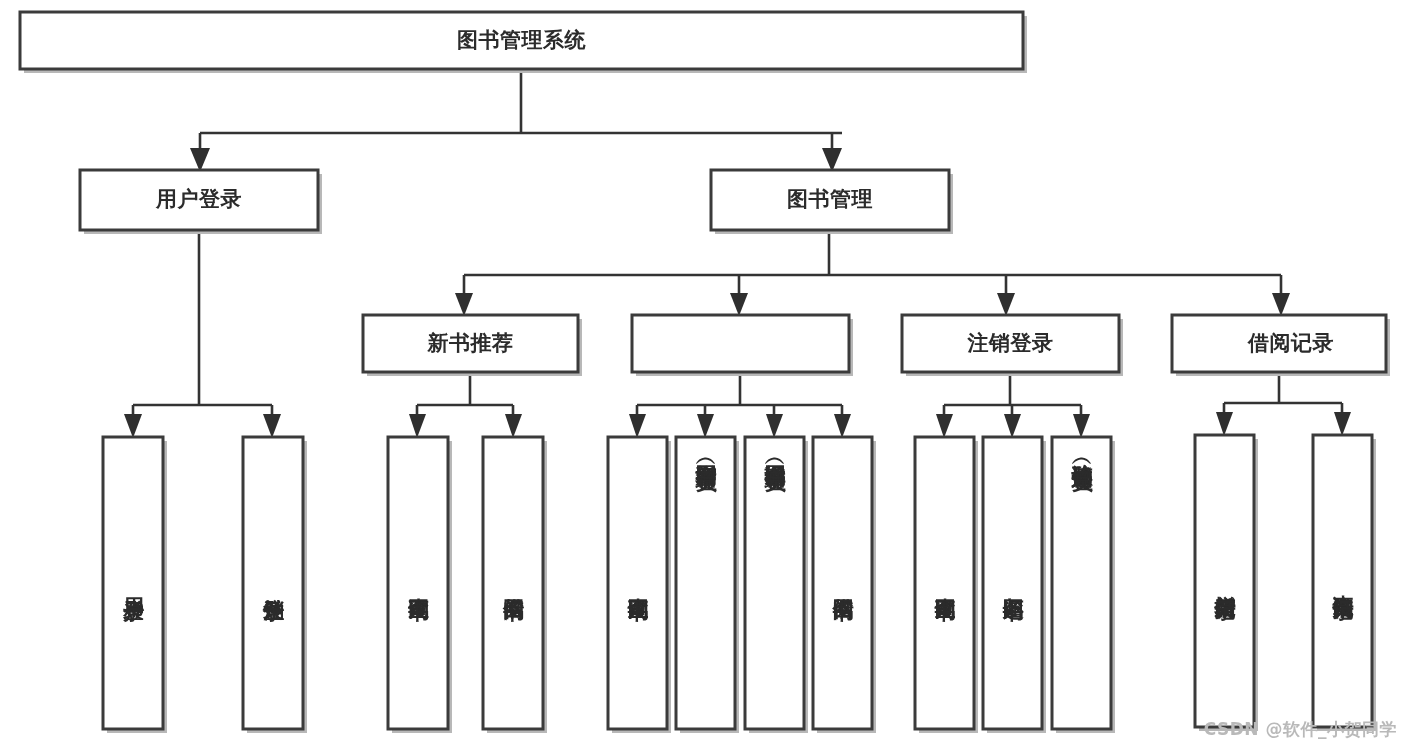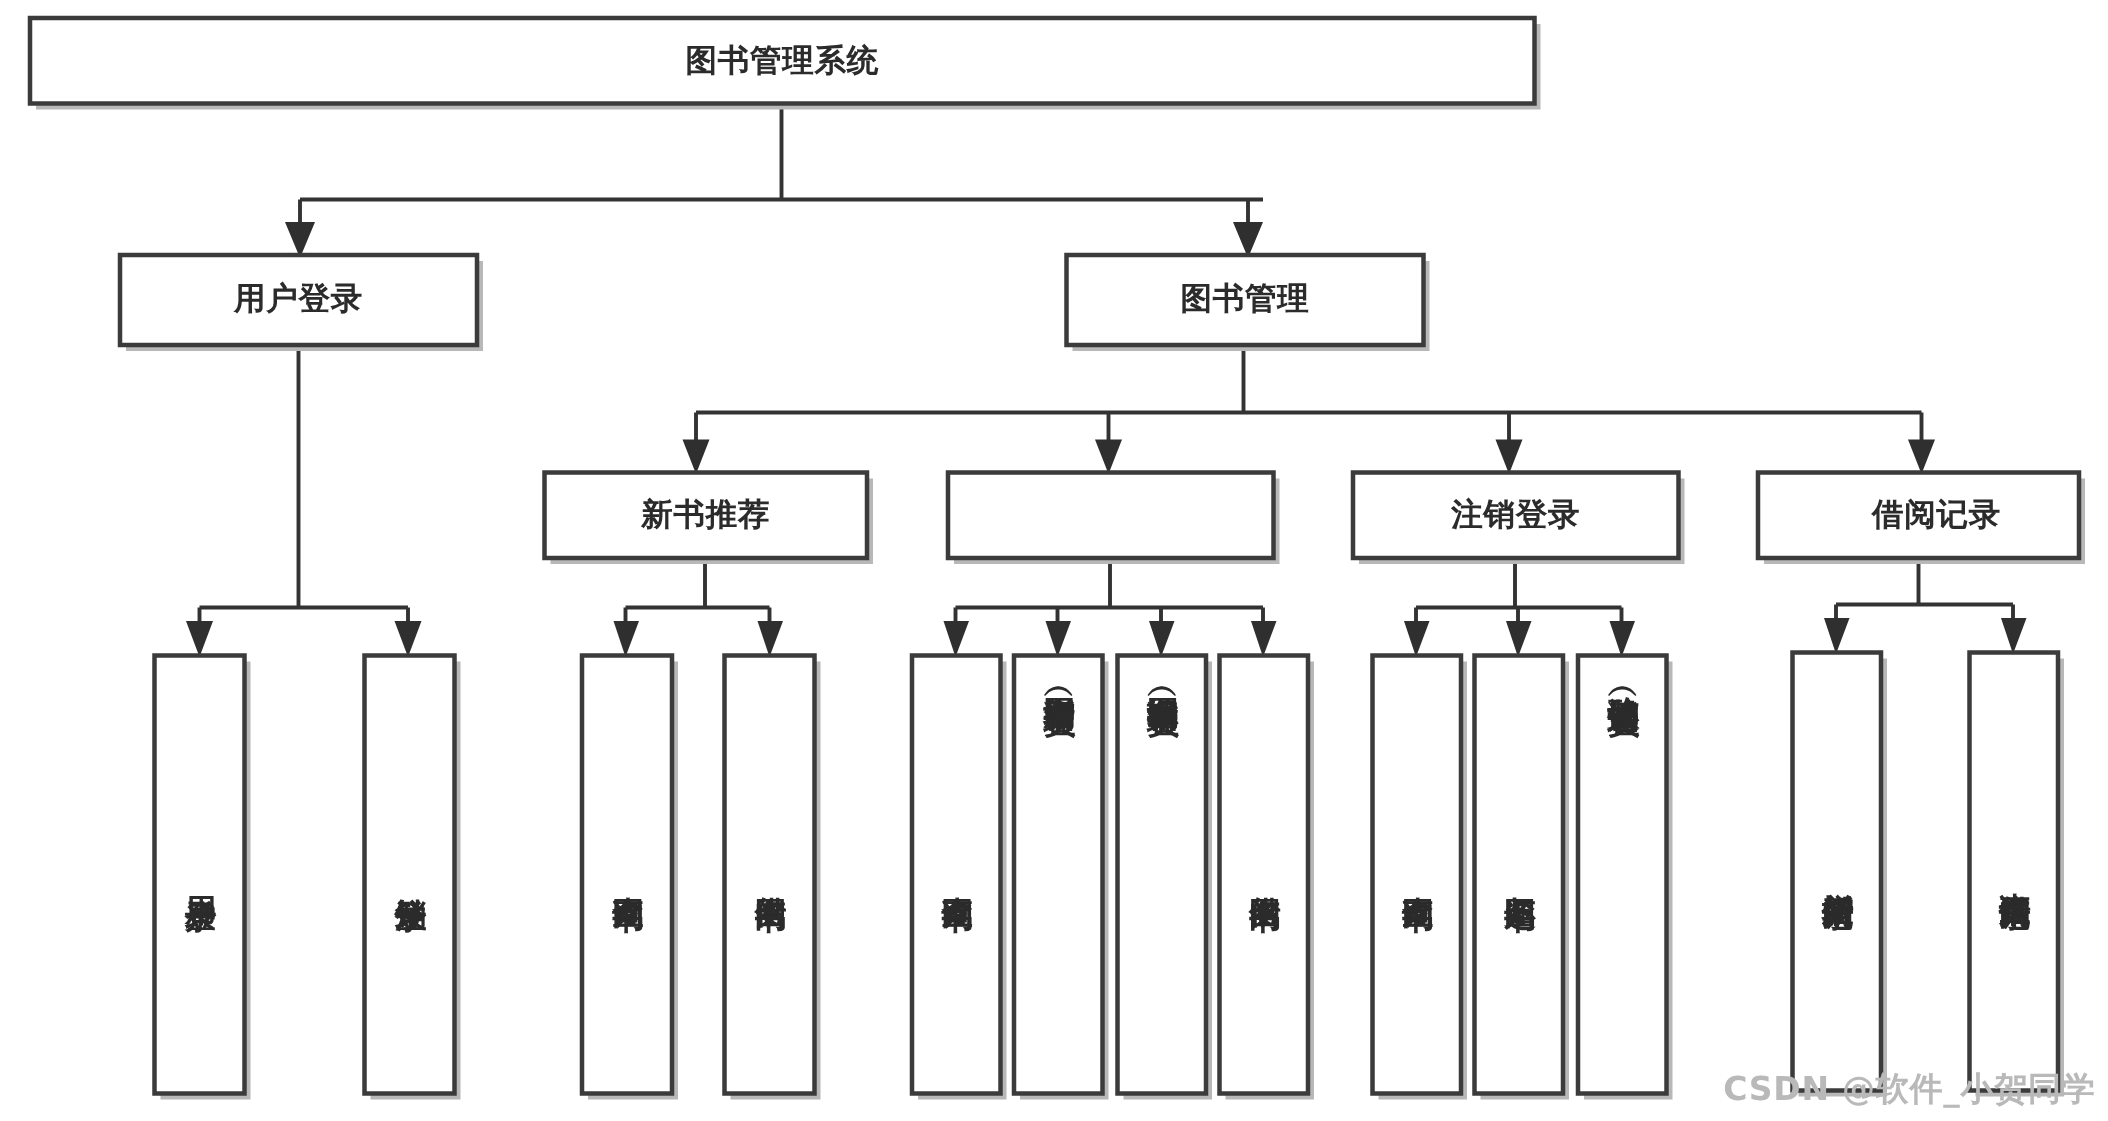--- a/index.html
+++ b/index.html
@@ -69,21 +69,21 @@
     letter-spacing: 1px;
     writing-mode: vertical-rl;
     text-orientation: upright;
     text-align: center;
     pointer-events: none;
   }
   .watermark {
     position: absolute;
     right: 8px;
     bottom: 6px;
-    font-size: 22px;
+    font-size: 17px;
     color: #b9b9b9;
     letter-spacing: 0.5px;
     white-space: nowrap;
     pointer-events: none;
   }
 </style>
 </head>
 <body>
 
 <div id="diagram-root">

